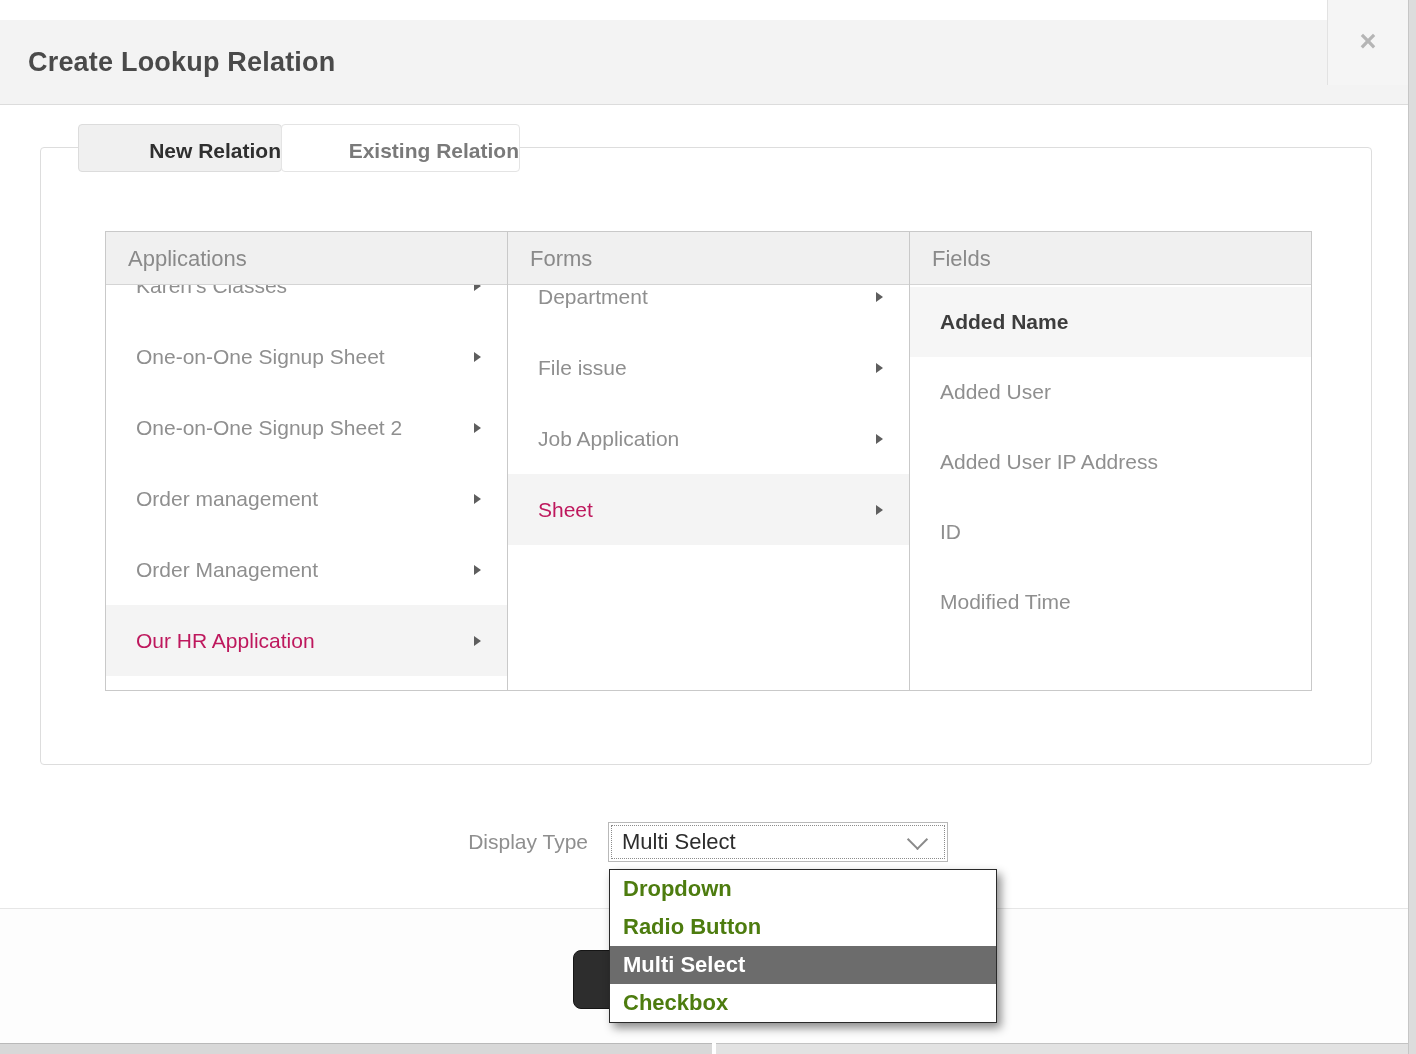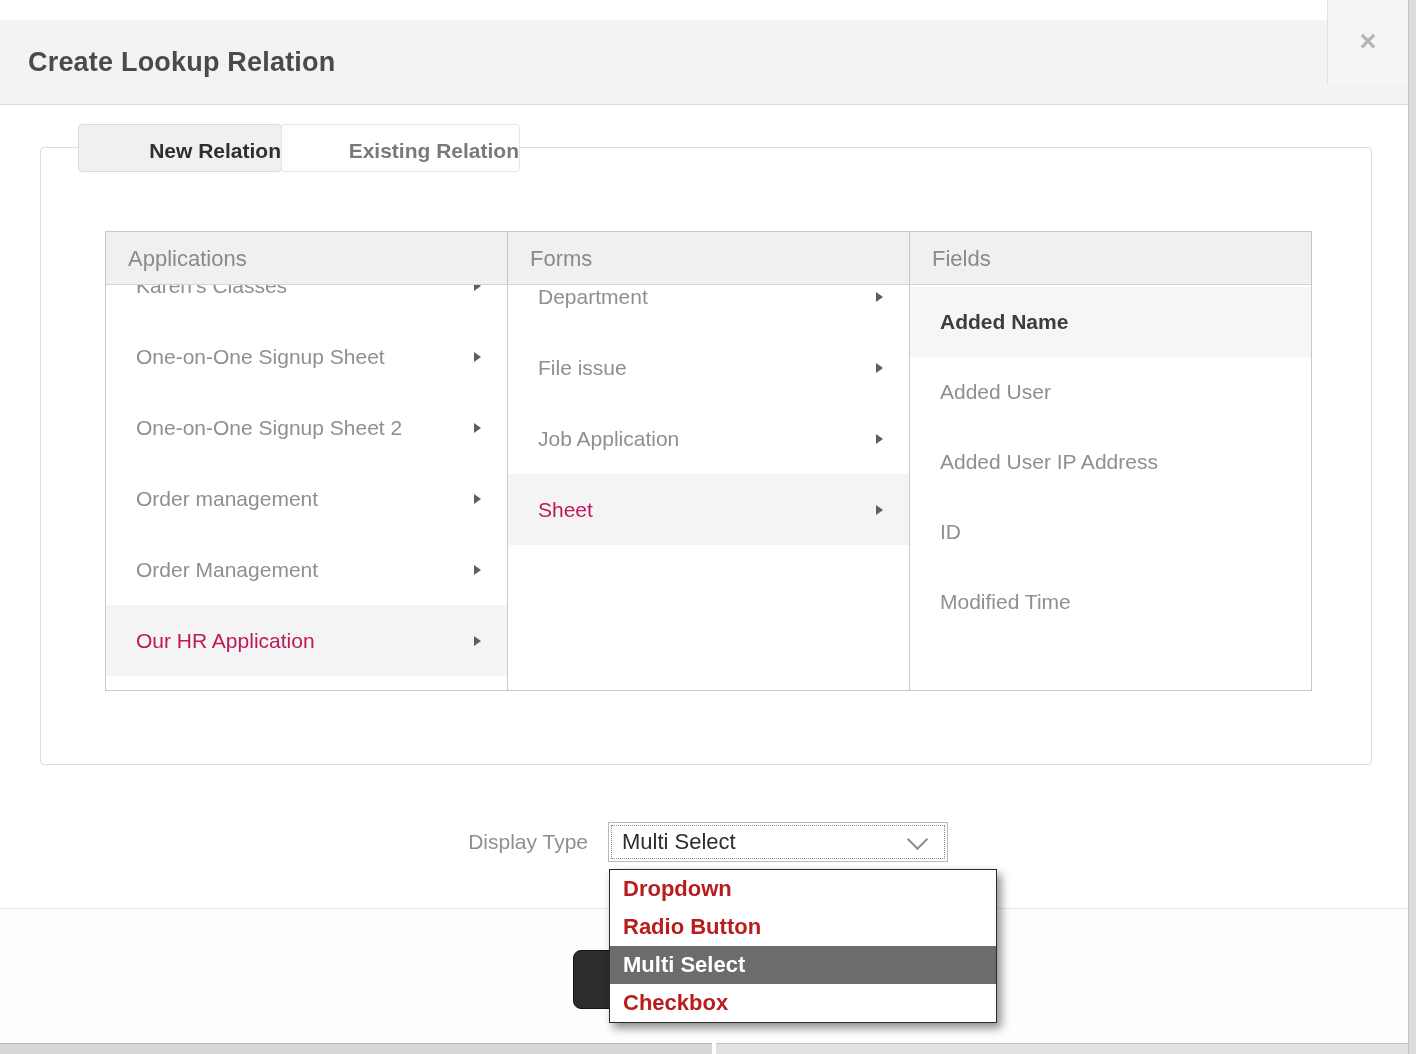--- a/index.html
+++ b/index.html
@@ -42,21 +42,21 @@
   .select-box::after{content:"";position:absolute;left:2px;right:2px;top:2px;bottom:2px;border:1px dotted #8c8c8c;pointer-events:none;}
   .select-value{position:absolute;left:13px;top:0;line-height:38px;font-size:22px;color:#2c2c2c;}
   .chevron-down{position:absolute;right:22px;top:9px;width:13px;height:13px;border-right:2px solid #8a8a8a;border-bottom:2px solid #8a8a8a;transform:rotate(45deg);}
   
   .footer-divider{position:absolute;left:0;top:908px;width:1408px;height:1px;background:#e6e6e6;}
   .footer-zone{position:absolute;left:0;top:909px;width:1408px;height:134px;background:#fdfdfd;}
   .dark-btn{position:absolute;left:573px;top:950px;width:132px;height:59px;background:#2d2d2d;border:1px solid #151515;border-radius:8px;z-index:3;cursor:pointer;}
   
   .dropdown{position:absolute;left:609px;top:869px;width:386px;background:#fff;border:1px solid #2a2a2a;
     box-shadow:4px 5px 9px rgba(0,0,0,.45);z-index:5;}
-  .dd-item{height:38px;line-height:38px;padding-left:13px;font-size:22px;font-weight:600;color:#b91c1c;cursor:pointer;white-space:nowrap;}
+  .dd-item{height:38px;line-height:38px;padding-left:13px;font-size:22px;font-weight:600;color:#4d7c0f;cursor:pointer;white-space:nowrap;}
   .dd-item.selected{background:#6c6c6c;color:#fff;}
   
   .bottom-strip-left{position:absolute;left:0;top:1043px;width:712px;height:11px;background:#d8d8d8;border-top:1px solid #b9b9b9;box-sizing:border-box;}
   .bottom-strip-right{position:absolute;left:716px;top:1043px;width:700px;height:11px;background:#e2e2e2;border-top:1px solid #c2c2c2;box-sizing:border-box;}
   .right-strip{position:absolute;left:1408px;top:0;width:8px;height:1054px;background:#dcdcdc;border-left:1px solid #c6c6c6;box-sizing:border-box;z-index:6;}
 </style>
 </head>
 <body>
 
 <div class="screen">

